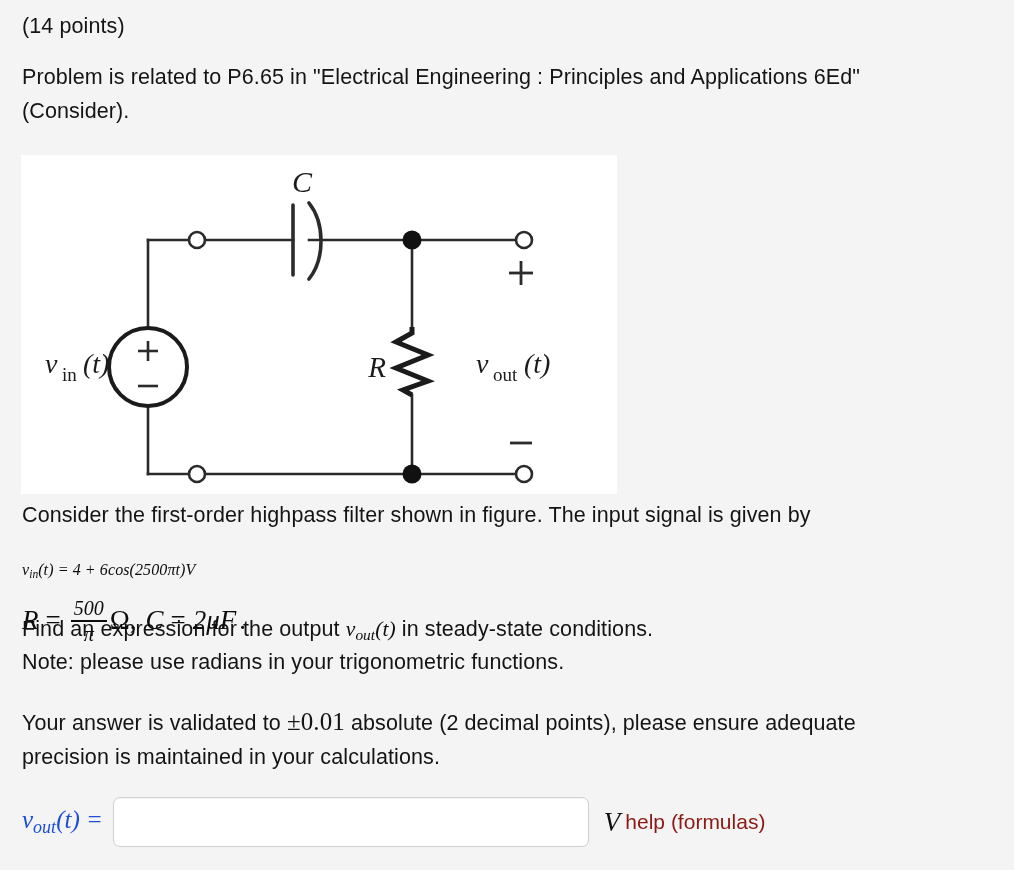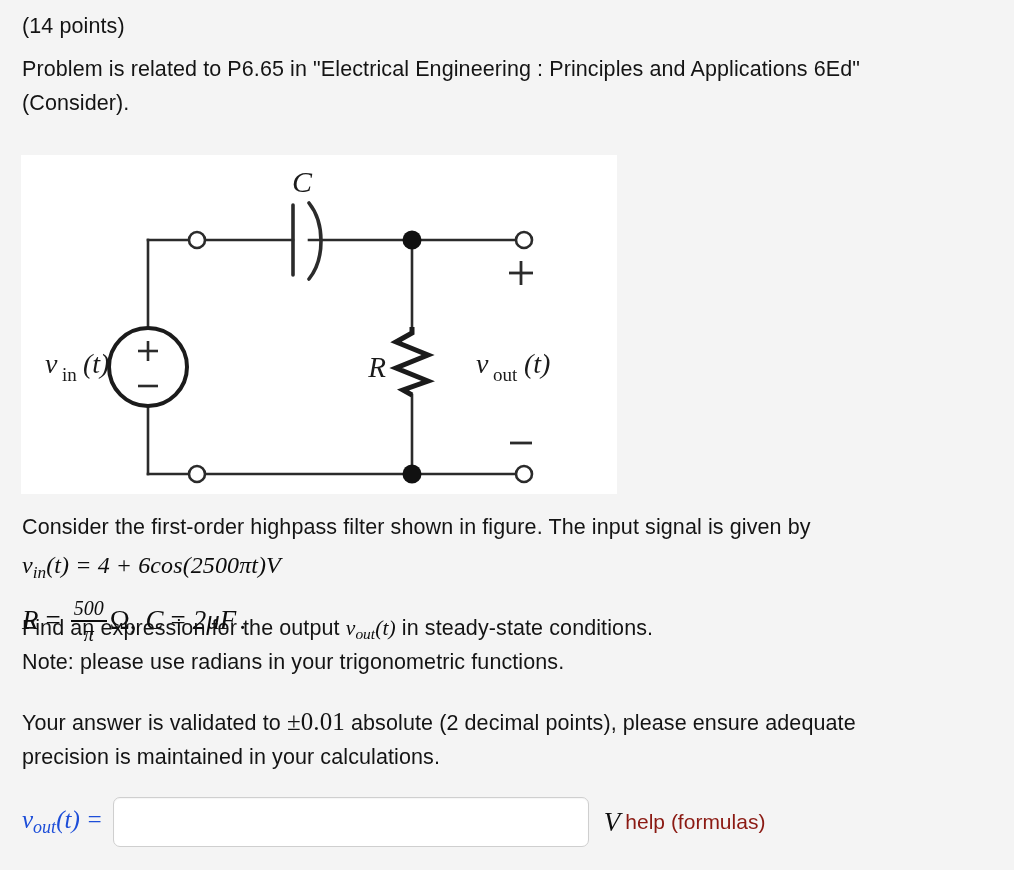--- a/index.html
+++ b/index.html
@@ -45,21 +45,21 @@
   
   #points-line {
     position: absolute;
     left: 22px;
     top: 9px;
     white-space: nowrap;
   }
   #intro-block {
     position: absolute;
     left: 22px;
-    top: 52px;
+    top: 60px;
     width: 975px;
   }
   #intro-line-1, #intro-line-2 {
     display: block;
     white-space: nowrap;
   }
 
   
   #figure-panel {
     position: absolute;
@@ -79,26 +79,25 @@
   
   #prose-block {
     position: absolute;
     left: 22px;
     top: 498px;
     width: 975px;
   }
   #prose-line-1 {
     display: block;
     white-space: nowrap;
-    margin-top: 12px;
   }
   #eq-vin {
     display: block;
-    margin-top: 4px;
-    font-size: 24px;
+    margin-top: 21px;
+    font-size: 16px;
     white-space: nowrap;
   }
   #prose-line-2 {
     display: block;
     margin-top: 21px;
     white-space: nowrap;
   }
 
   
   #rc-line {

